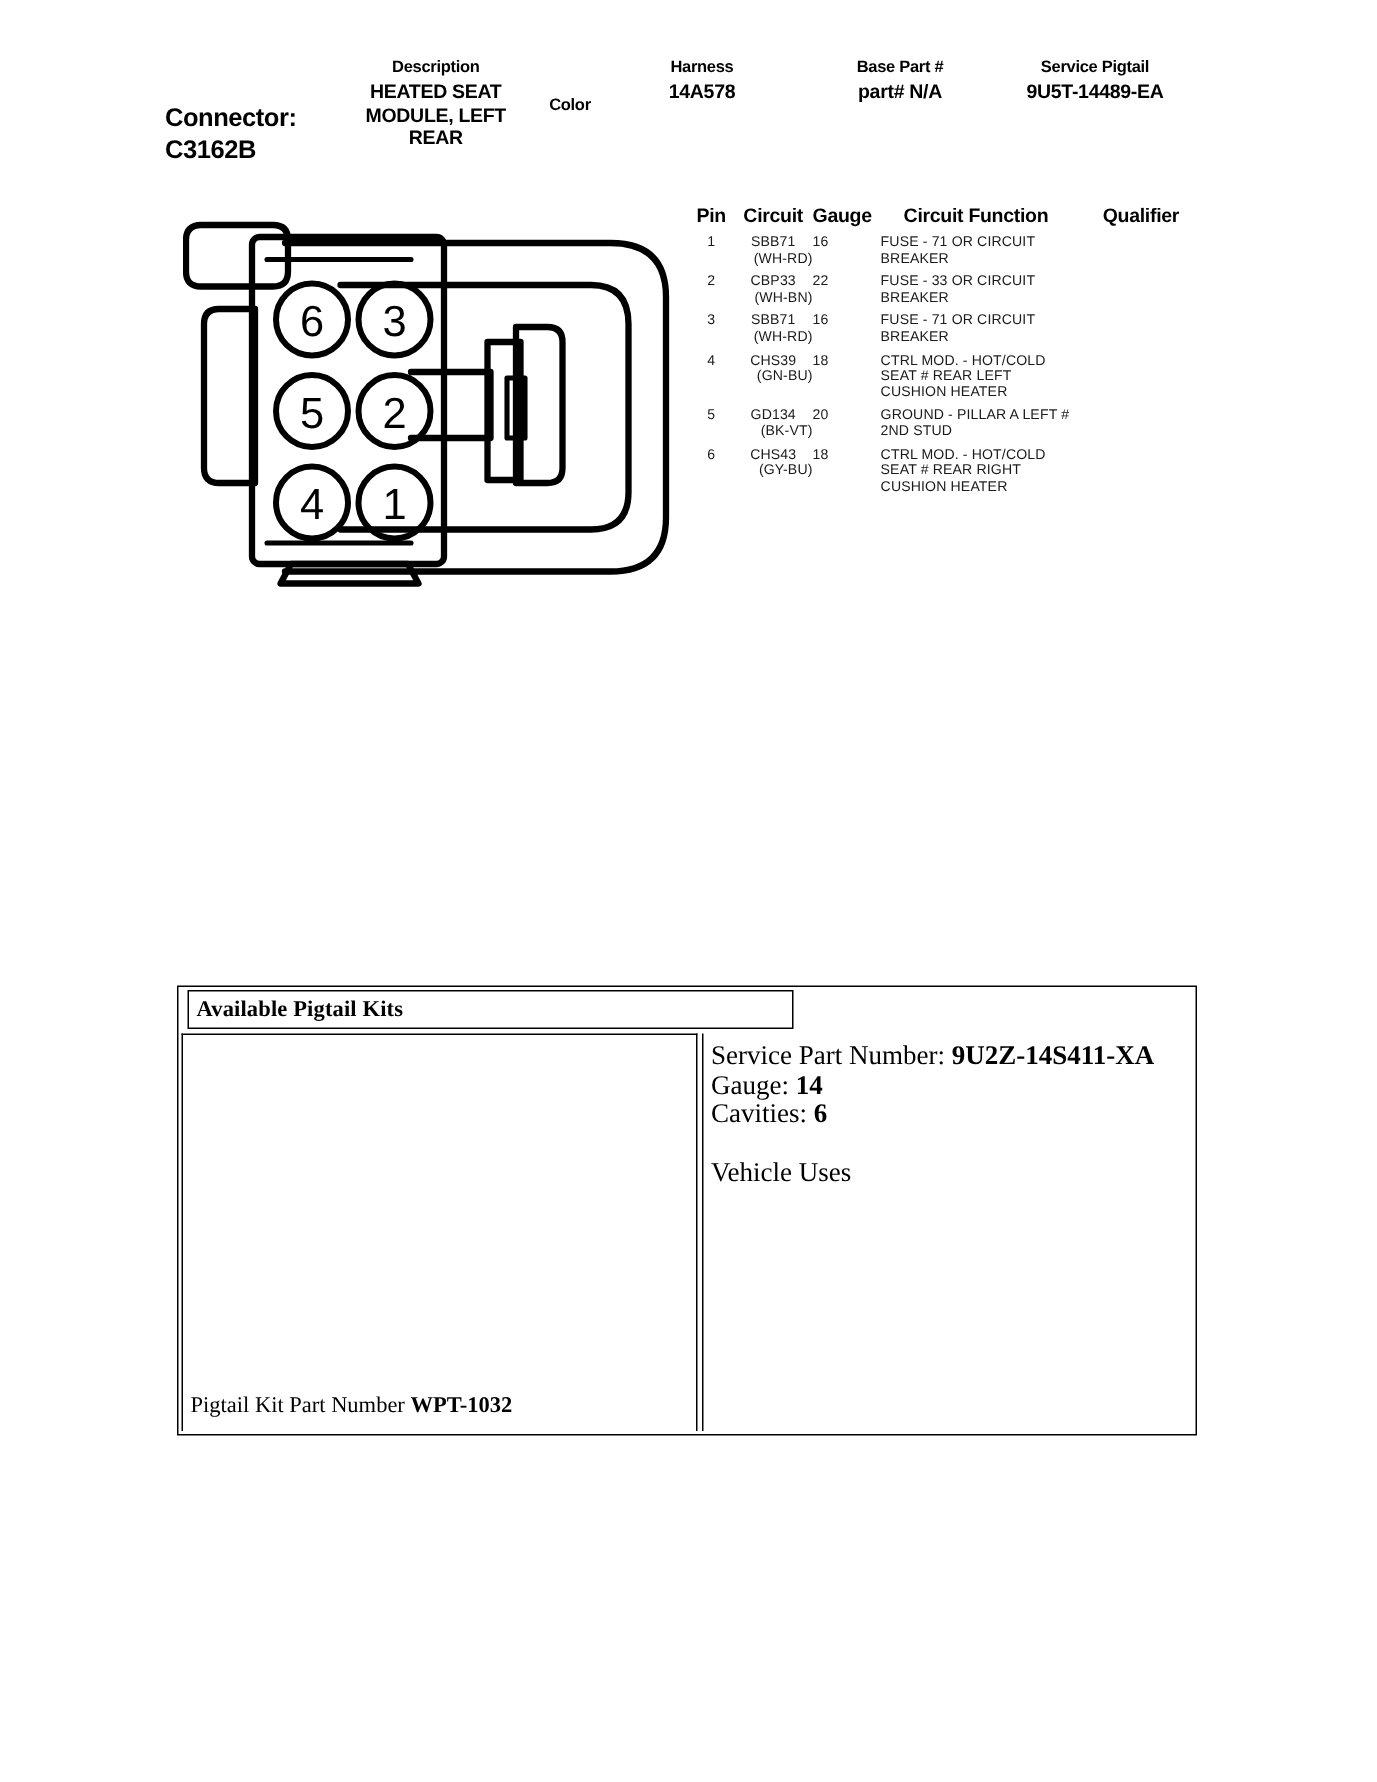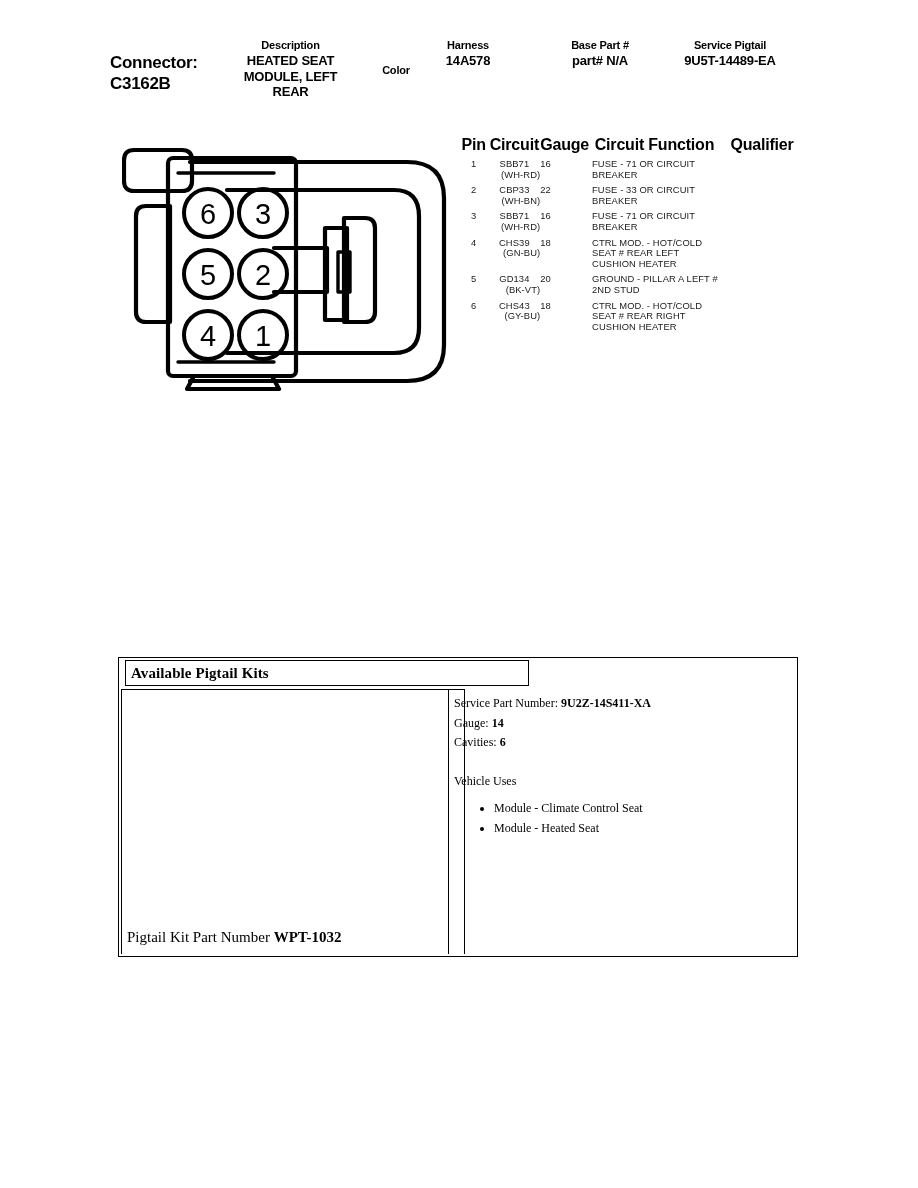--- a/index.html
+++ b/index.html
@@ -37,33 +37,33 @@
   }
   .hdr-value {
     font-size: 13px;
     line-height: 15.5px;
     letter-spacing: -0.2px;
     font-weight: bold;
   }
 
   #connector-col {
     left: 110px;
-    top: 14px;
+    top: 30px;
     width: 140px;
     text-align: left;
   }
   #connector-col .hdr-label {
     font-size: 17px;
     font-weight: bold;
     line-height: 21px;
     letter-spacing: -0.3px;
   }
 
   #description-col { left: 228px; top: 0px; width: 125px; }
-  #color-col       { left: 372px; top: 25px; width: 48px; }
+  #color-col       { left: 356px; top: 25px; width: 48px; }
   #harness-col     { left: 410px; top: 0px; width: 116px; }
   #basepart-col    { left: 535px; top: 0px; width: 130px; }
   #pigtail-col     { left: 668px; top: 0px; width: 124px; }
 
   
   #connector-diagram {
     position: absolute;
     left: 122px;
     top: 140px;
     width: 345px;
@@ -75,21 +75,21 @@
     position: absolute;
     left: 459px;
     top: 136px;
     width: 345px;
   }
   #pin-table table {
     border-collapse: collapse;
     width: 345px;
   }
   #pin-table th {
-    font-size: 16px;
+    font-size: 13px;
     font-weight: bold;
     letter-spacing: -0.2px;
     padding: 0 0 5px 0;
     white-space: nowrap;
   }
   #pin-table td {
     font-size: 9.4px;
     letter-spacing: 0.1px;
     line-height: 10.6px;
     vertical-align: top;
@@ -163,29 +163,29 @@
     left: 5px;
     bottom: 8px;
     font-family: "Liberation Serif", serif;
     font-size: 15px;
     white-space: nowrap;
   }
   #kit-part-line b { font-weight: bold; }
 
   #kit-right-cell {
     position: absolute;
-    left: 330px;
+    left: 350px;
     top: 32px;
     width: 327px;
     height: 265px;
     border-left: 1.5px solid #000;
     box-sizing: border-box;
     padding: 5px 0 0 5px;
     font-family: "Liberation Serif", serif;
-    font-size: 12px;
+    font-size: 18px;
     line-height: 19.5px;
   }
   #kit-right-cell .spec-line { white-space: nowrap; }
   #kit-right-cell .spec-line b { font-weight: bold; }
   #vehicle-uses-title {
     margin-top: 19px;
   }
   #vehicle-uses-list {
     margin: 8px 0 0 0;
     padding-left: 40px;
@@ -380,18 +380,14 @@
     </div>
     <div class="spec-line">
       <span>Gauge: </span><b>14</b>
     </div>
     <div class="spec-line">
       <span>Cavities: </span><b>6</b>
     </div>
 
     <div id="vehicle-uses-title">Vehicle Uses</div>
 
-    <ul id="vehicle-uses-list">
-      <li>Module - Climate Control Seat</li>
-      <li>Module - Heated Seat</li>
-    </ul>
   </div>
 </div>
 
 </body></html>

